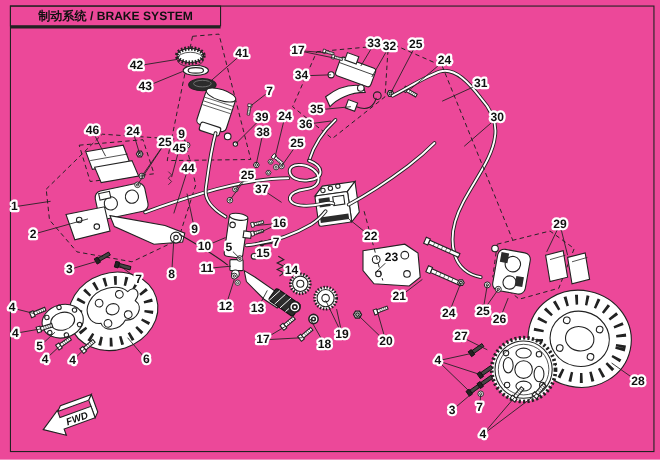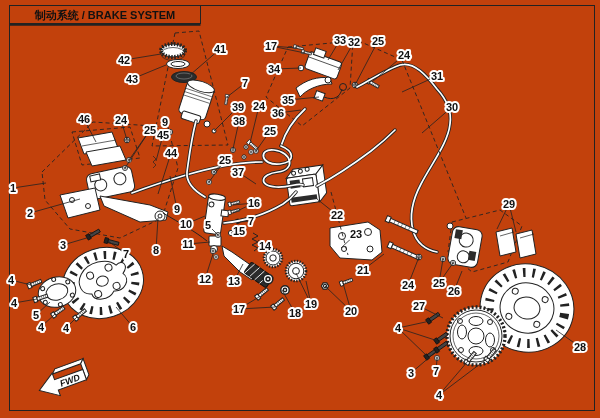--- a/index.html
+++ b/index.html
@@ -1,16 +1,16 @@
 <!DOCTYPE html>
 <html><head>
 <meta charset="utf-8">
 <style>
   html,body{margin:0;padding:0;background:#fff;}
-  #page{position:relative;width:600px;height:418px;background:#c2410c;overflow:hidden;
+  #page{position:relative;width:600px;height:418px;background:#ec4899;overflow:hidden;
         font-family:"Liberation Sans","DejaVu Sans",sans-serif;}
   svg{position:absolute;left:0;top:0;}
   .p{stroke:#222;fill:#fff;stroke-width:1;}
   .pd{stroke:#222;fill:#2c2c2c;stroke-width:1;}
   .ln{stroke:#222;fill:none;stroke-width:1;}
   .thin{stroke:#222;fill:none;stroke-width:.7;}
   .dsh{stroke:#222;fill:none;stroke-width:.9;stroke-dasharray:4 3;}
   .hso{stroke:#222;fill:none;stroke-width:3.4;stroke-linecap:round;}
   .hsi{stroke:#fff;fill:none;stroke-width:1.7;stroke-linecap:round;}
   .ld{stroke:#222;stroke-width:.8;}

